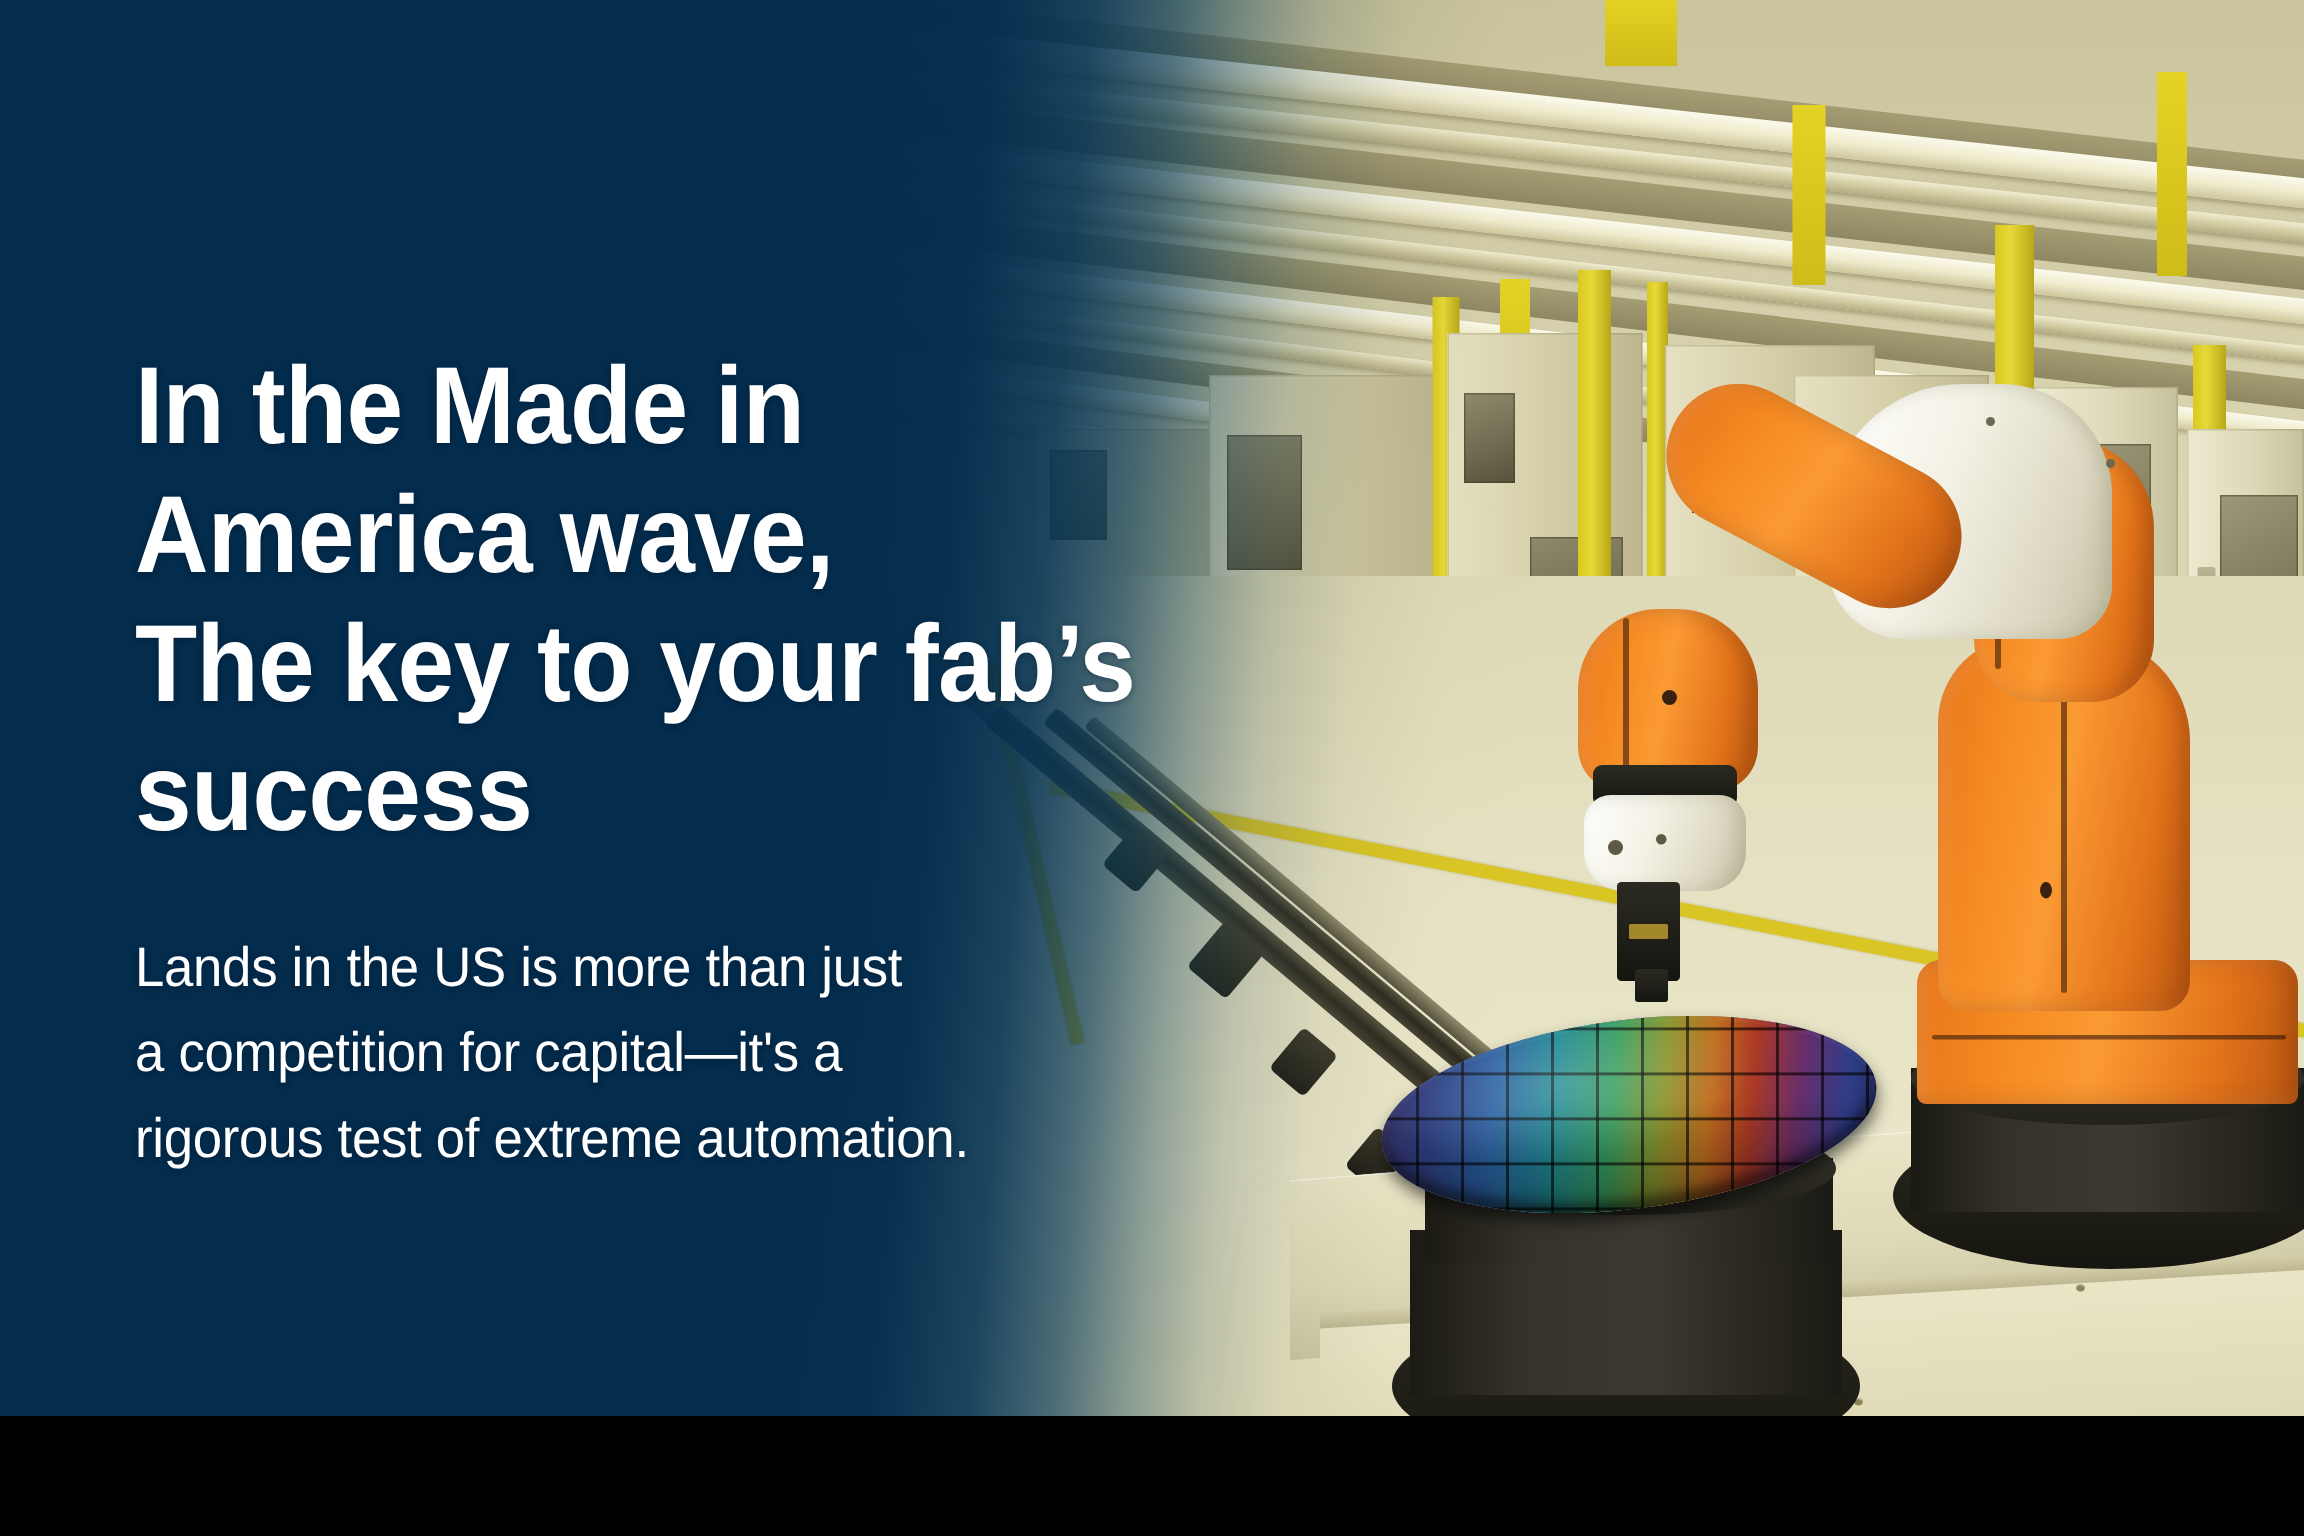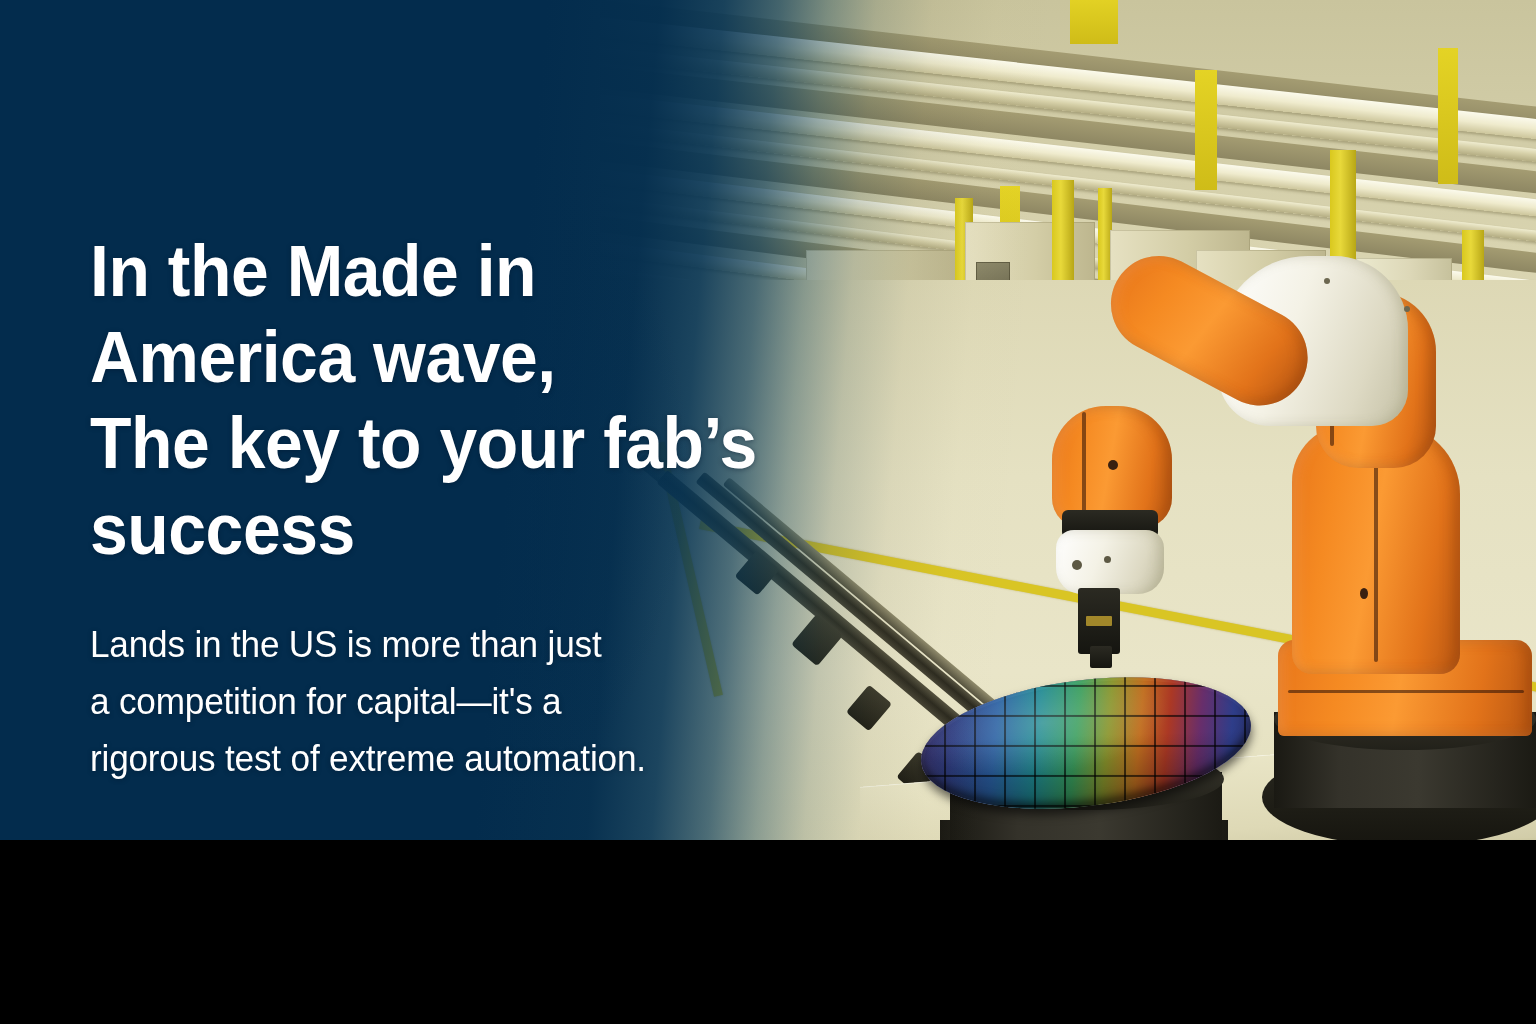--- a/index.html
+++ b/index.html
@@ -7,21 +7,21 @@
     padding: 0;
     background: #000;
   }
   body {
     font-family: "Liberation Sans", sans-serif;
   }
 
   #banner {
     position: relative;
     width: 1536px;
-    height: 840px;
+    height: 944px;
     overflow: hidden;
     background: #4c1d95;
   }
 
   
   .photo {
     position: absolute;
     inset: 0;
     overflow: hidden;
     

